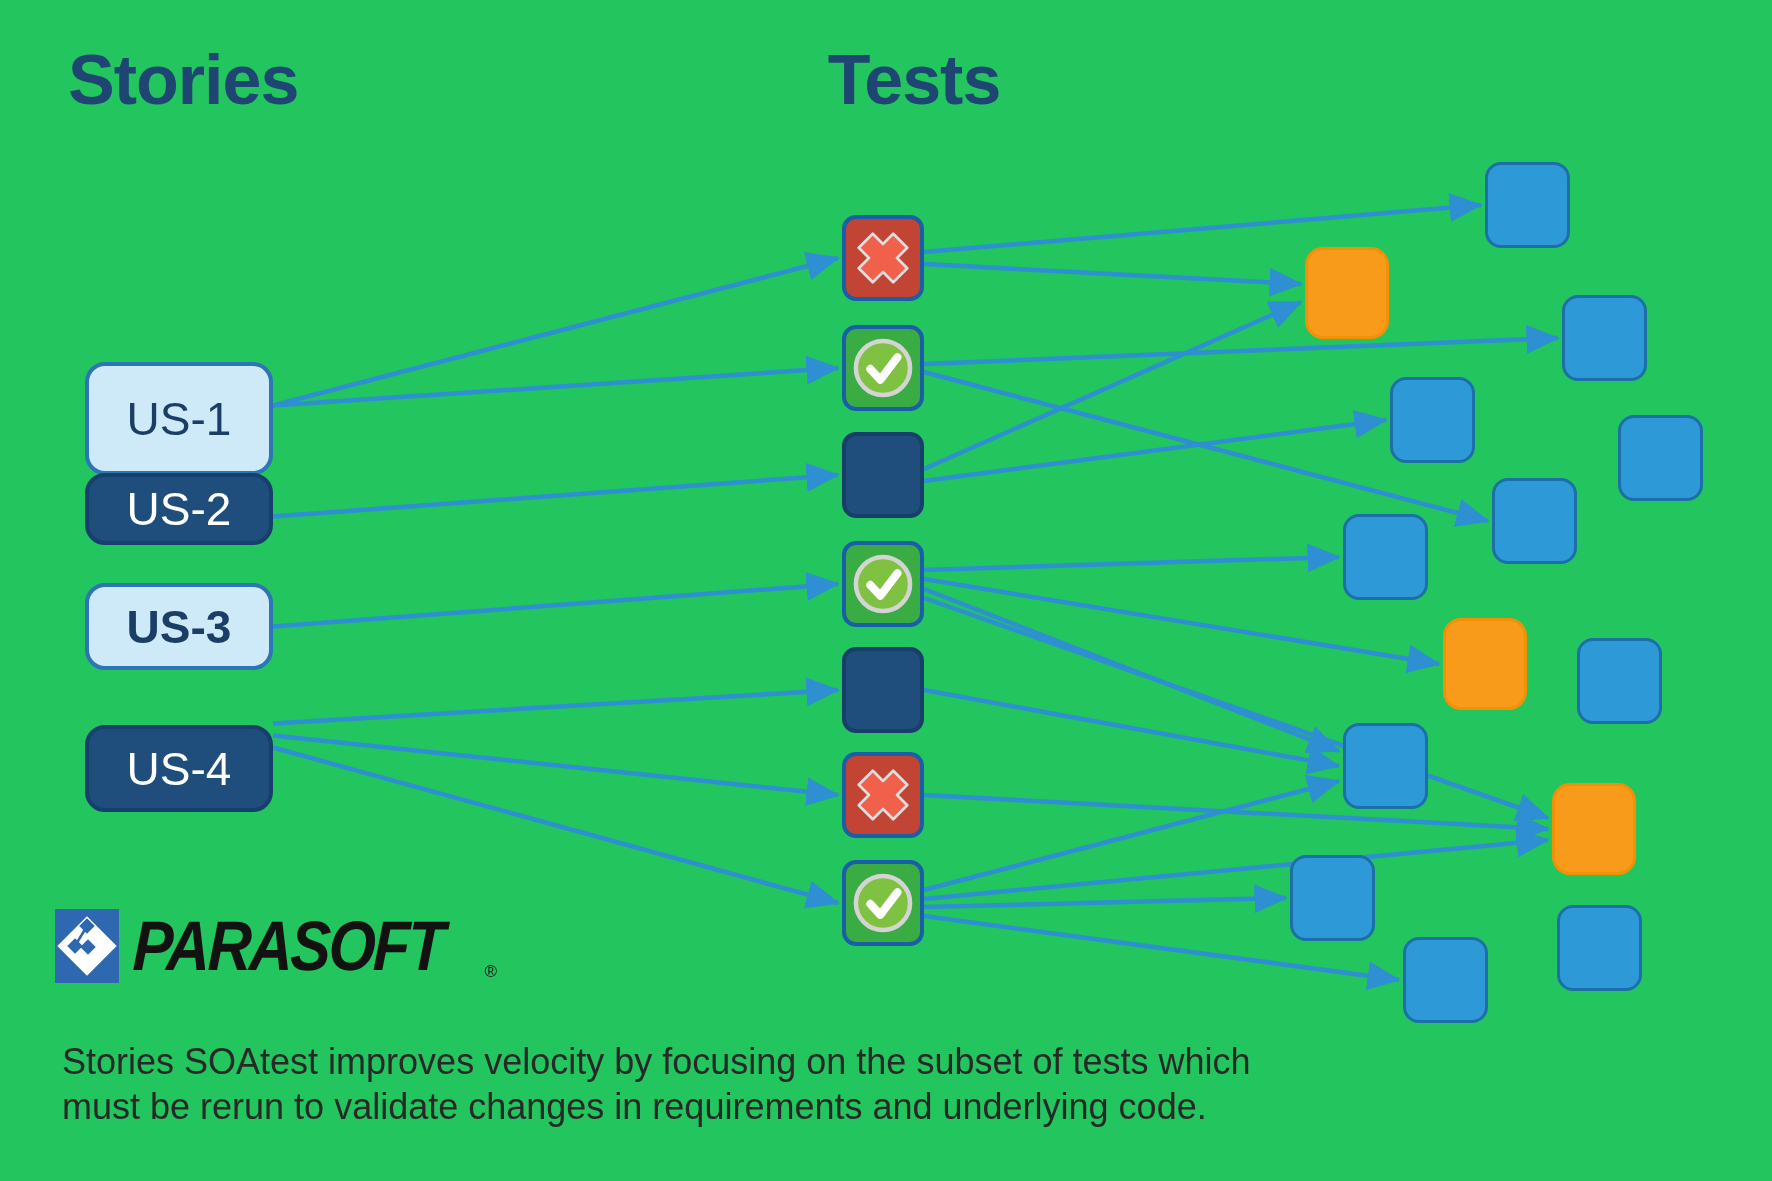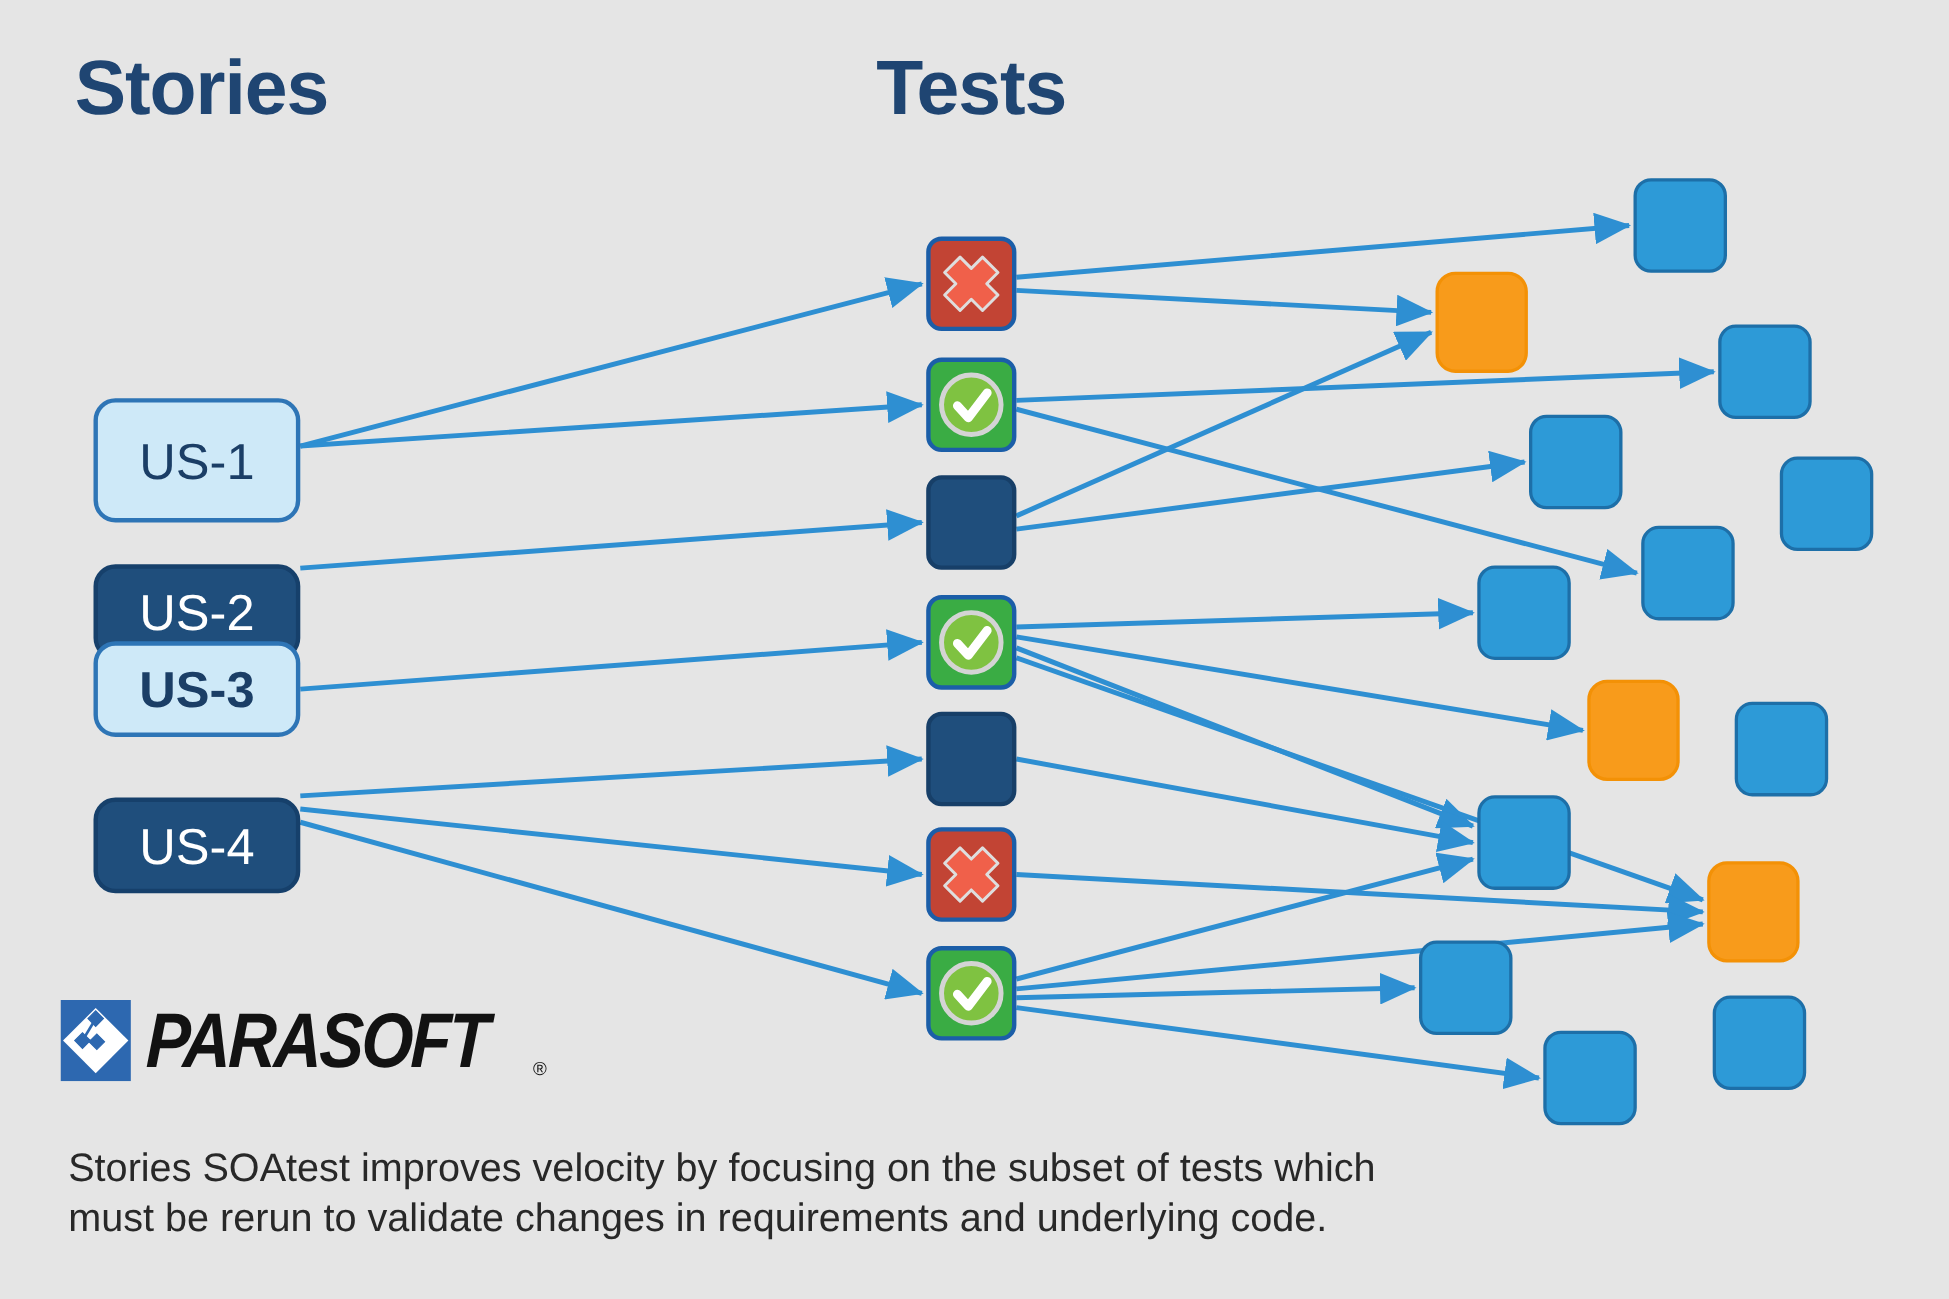--- a/index.html
+++ b/index.html
@@ -1,17 +1,17 @@
 <!DOCTYPE html>
 <html><head>
 <meta charset="utf-8">
 <style>
   html,body{margin:0;padding:0;background:#ffffff;}
   #canvas{
-    position:relative;width:1772px;height:1181px;background:#e5e5e5;overflow:hidden;
+    position:relative;width:1772px;height:1181px;background:#22c55e;overflow:hidden;
     font-family:"Liberation Sans", sans-serif;
   }
   .col-header{
     position:absolute;top:40px;color:#1F4572;font-size:70px;font-weight:600;
     letter-spacing:-1px;white-space:nowrap;
   }
   .col-header.centered{transform:translateX(-50%);}
   #edge-layer{position:absolute;left:0;top:0;z-index:1;}
   .story{
     position:absolute;z-index:2;box-sizing:border-box;border-radius:20px;
@@ -48,21 +48,21 @@
   }
   #logo-reg{
     color:#121212;font-size:17px;align-self:flex-end;margin:0 0 6px -40px;font-style:normal;
   }
 </style>
 </head>
 <body>
 
 <div id="canvas">
   <div class="col-header" style="left:68px;">Stories</div>
-  <div class="col-header centered" style="left:883px;">Tests</div>
+  <div class="col-header centered" style="left:914px;">Tests</div>
 
   <svg id="edge-layer" width="1772" height="1181">
     <defs>
       <marker id="ah" markerWidth="7.4" markerHeight="6.4" refX="7" refY="3.2" orient="auto">
         <polygon points="0 0, 7.4 3.2, 0 6.4" fill="#2E8FD2"></polygon>
       </marker>
     </defs>
     <g id="edge-group">
         <line x1="273" y1="405.5" x2="838" y2="258" stroke="#2E8FD2" stroke-width="4.5" marker-end="url(#ah)"></line>
         <line x1="273" y1="405.5" x2="838" y2="368" stroke="#2E8FD2" stroke-width="4.5" marker-end="url(#ah)"></line>
@@ -102,21 +102,21 @@
         <line x1="20" y1="37" x2="33" y2="38" stroke-width="2.5"></line>
         <rect x="27" y="12" width="10" height="10" transform="rotate(45 32 17)"></rect>
         <rect x="15" y="32" width="10" height="10" transform="rotate(45 20 37)"></rect>
         <rect x="28" y="33" width="10" height="10" transform="rotate(45 33 38)"></rect>
       </g>
     </svg>
     <span id="logo-text">PARASOFT</span>
     <span id="logo-reg">®</span>
   </div>
 <div class="story light" style="left: 85px; top: 362px; width: 188px; height: 113px;">US-1</div>
-    <div class="story dark" style="left: 85px; top: 473px; width: 188px; height: 87px; margin-top: 40px;">US-2</div>
+    <div class="story dark" style="left: 85px; top: 473px; width: 188px; height: 72px;">US-2</div>
     <div class="story light" style="left: 85px; top: 583px; width: 188px; height: 87px; font-weight: bold;">US-3</div>
     <div class="story dark" style="left: 85px; top: 692px; width: 188px; height: 87px; margin-top: 33px;">US-4</div>
     <div class="tile fail" style="left: 842px; top: 215px; width: 82px; height: 86px;">
       <svg viewBox="0 0 82 86">
         <g transform="rotate(45 41 43)">
           <path d="M30 16 h22 v16 h16 v22 h-16 v16 h-22 v-16 h-16 v-22 h16 z" fill="#F0604A" stroke="#DEDEDE" stroke-width="3" stroke-linejoin="round"></path>
         </g>
       </svg>
     </div>
     <div class="tile pass" style="left: 842px; top: 325px; width: 82px; height: 86px;">

